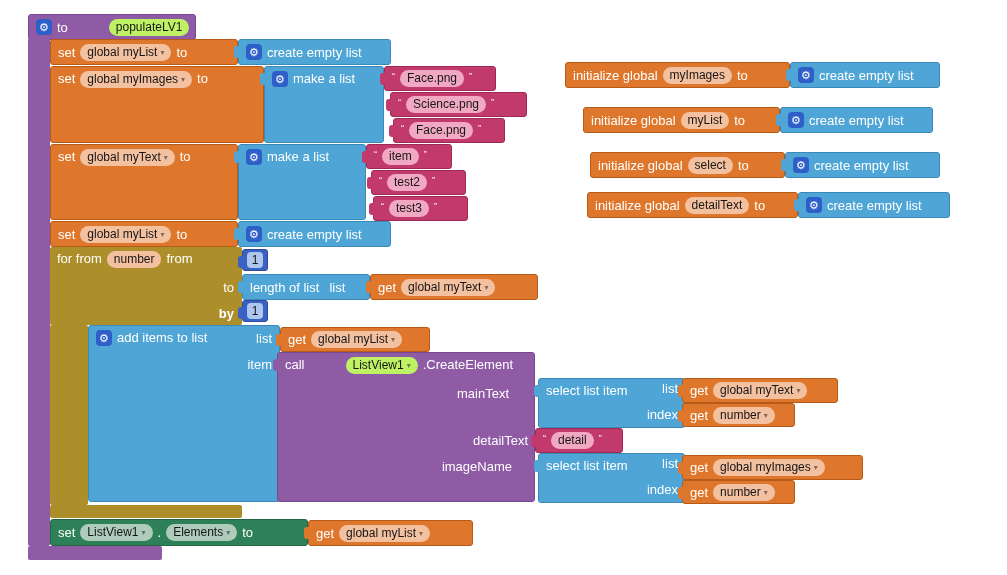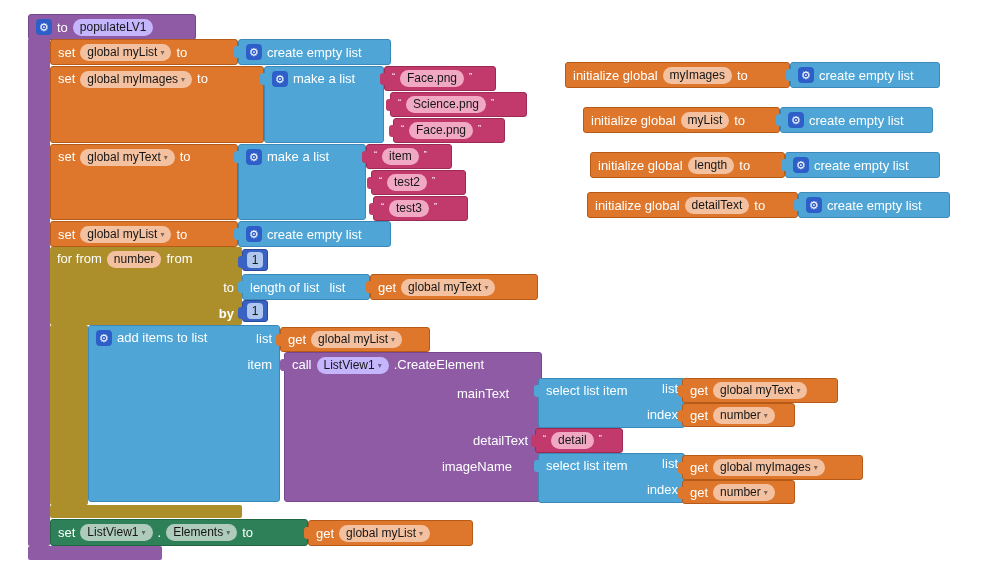--- a/index.html
+++ b/index.html
@@ -11,21 +11,21 @@
   .c-var {background:#DE772C;border:1px solid #b55a17;}
   .c-list{background:#4FA6D6;border:1px solid #3a89b8;}
   .c-proc{background:#8F5BA5;border:1px solid #77478f;}
   .c-txt {background:#C23A6B;border:1px solid #9c2a52;}
   .c-math{background:#3A62C2;border:1px solid #2b4a9e;padding:0 4px;}
   .c-ctl {background:#AC8E2B;border:1px solid #8f7415;}
   .c-comp{background:#2E8058;border:1px solid #226744;}
   .flat{border:none;border-radius:2px;}
   .pill{display:inline-flex;align-items:center;gap:3px;background:#F4C1A0;color:#161616;
         border-radius:9px;padding:0 7px;height:17px;font-size:12px;line-height:17px;}
-  .p-lav{background:#c4b5fd;}
+  .p-lav{background:#bef264;margin-left:36px;}
   .p-pink{background:#F1A9C3;}
   .p-green{background:#AFCBBC;}
   .p-num{display:inline-block;background:#AFC7EE;color:#161616;border-radius:4px;
          padding:0 4px;height:16px;min-width:8px;text-align:center;font-size:12px;line-height:16px;}
   .arr{font-size:8px;opacity:.55;color:#222;}
   .gear{flex:0 0 auto;width:16px;height:16px;border-radius:4px;background:#2E5FC9;
         color:#fff;font-size:11px;line-height:16px;text-align:center;}
   .lbl{position:absolute;color:#fff;font-size:13px;text-align:right;white-space:nowrap;}
   .lbl-left{text-align:left;margin-left:32px;}
   .q{font-size:9px;line-height:10px;align-self:flex-start;margin-top:4px;}
@@ -167,21 +167,21 @@
   <span class="lbl" style="left:222px;top:357px;width:50px;text-align:right;">item</span>
 
   <div class="blk c-var tab" style="left:280px;top:327px;width:150px;height:25px;">
     <span>get</span>
     <span class="pill">
       <span>global myList</span>
       <span class="arr">▾</span>
     </span>
   </div>
 
-  <div class="blk c-proc top tab" style="left:284px;top:352px;width:258px;height:150px;">
+  <div class="blk c-proc top tab" style="left:277px;top:352px;width:258px;height:150px;">
     <span>call</span>
     <span class="pill p-lav">
       <span>ListView1</span>
       <span class="arr">▾</span>
     </span>
     <span>.CreateElement</span>
   </div>
   <span class="lbl" style="left:438px;top:386px;width:90px;text-align:center;">mainText</span>
   <span class="lbl" style="left:430px;top:433px;width:98px;">detailText</span>
   <span class="lbl" style="left:410px;top:459px;width:102px;">imageName</span>
@@ -268,21 +268,21 @@
     <span class="pill">myList</span>
     <span>to</span>
   </div>
   <div class="blk c-list tab" style="left:780px;top:107px;width:153px;height:26px;">
     <span class="gear">⚙</span>
     <span>create empty list</span>
   </div>
 
   <div class="blk c-var" style="left:590px;top:152px;width:195px;height:26px;">
     <span>initialize global</span>
-    <span class="pill">length</span>
+    <span class="pill">select</span>
     <span>to</span>
   </div>
   <div class="blk c-list tab" style="left:785px;top:152px;width:155px;height:26px;">
     <span class="gear">⚙</span>
     <span>create empty list</span>
   </div>
 
   <div class="blk c-var" style="left:587px;top:192px;width:211px;height:26px;">
     <span>initialize global</span>
     <span class="pill">detailText</span>

